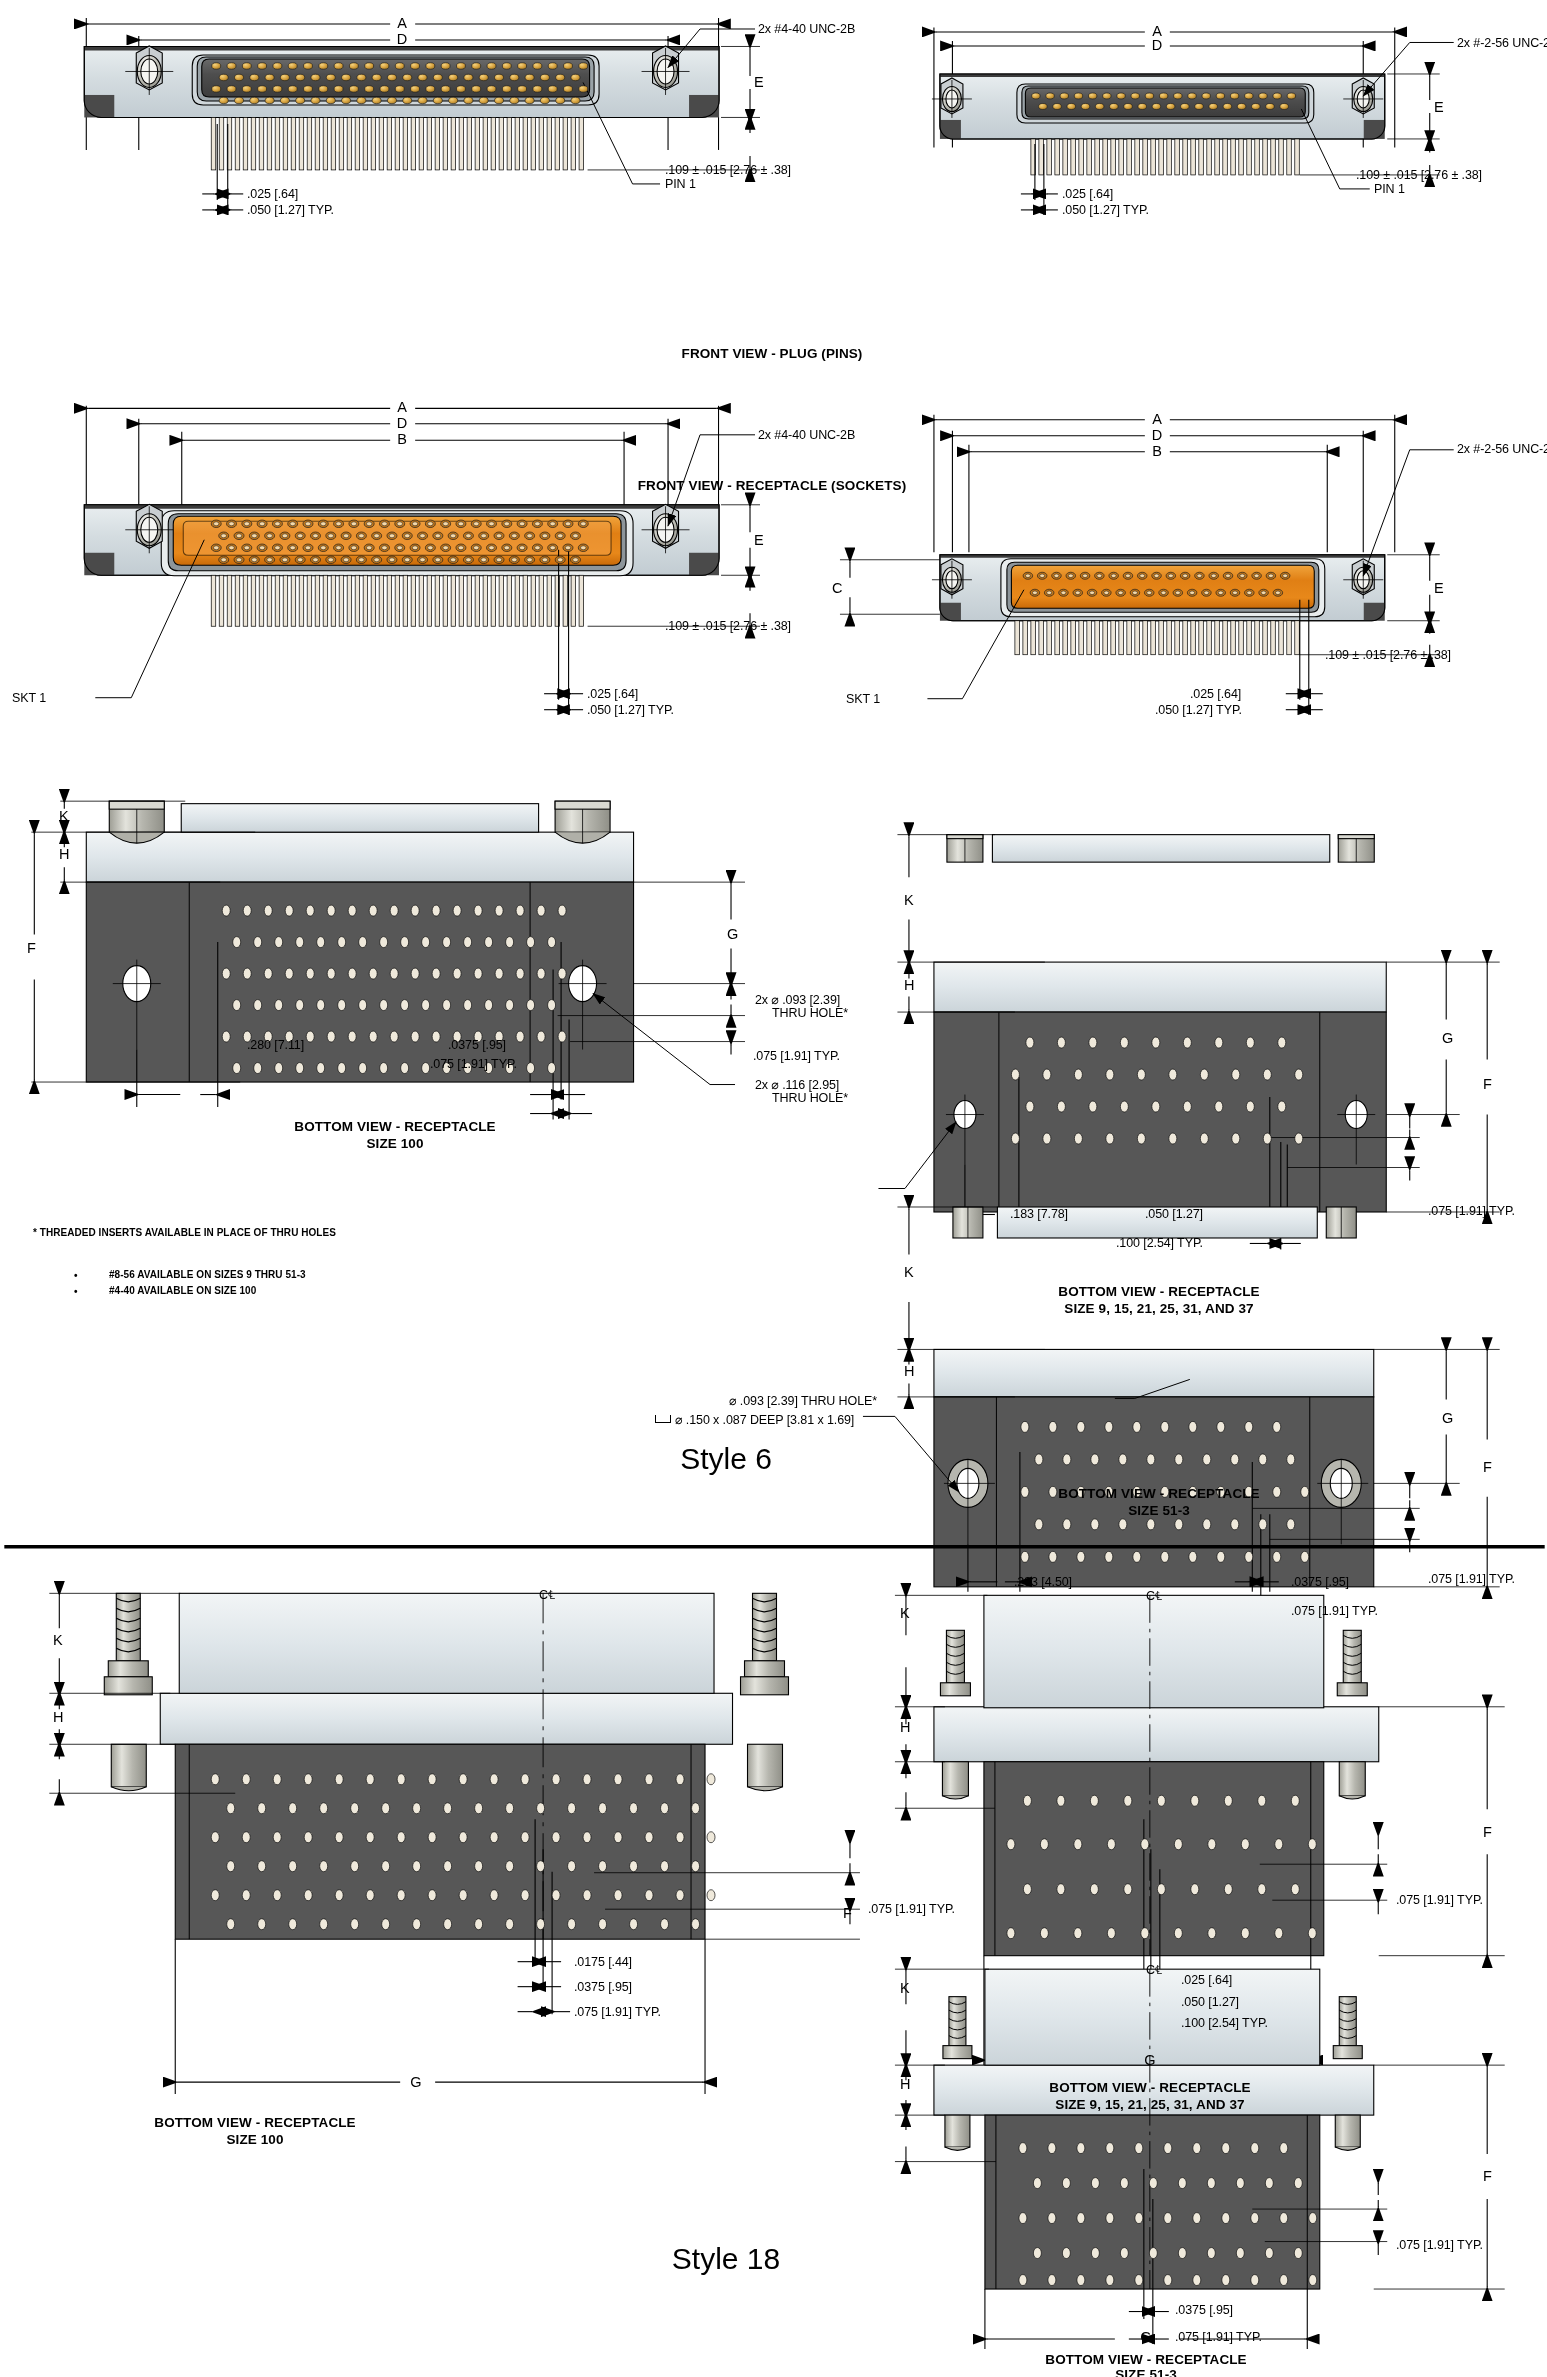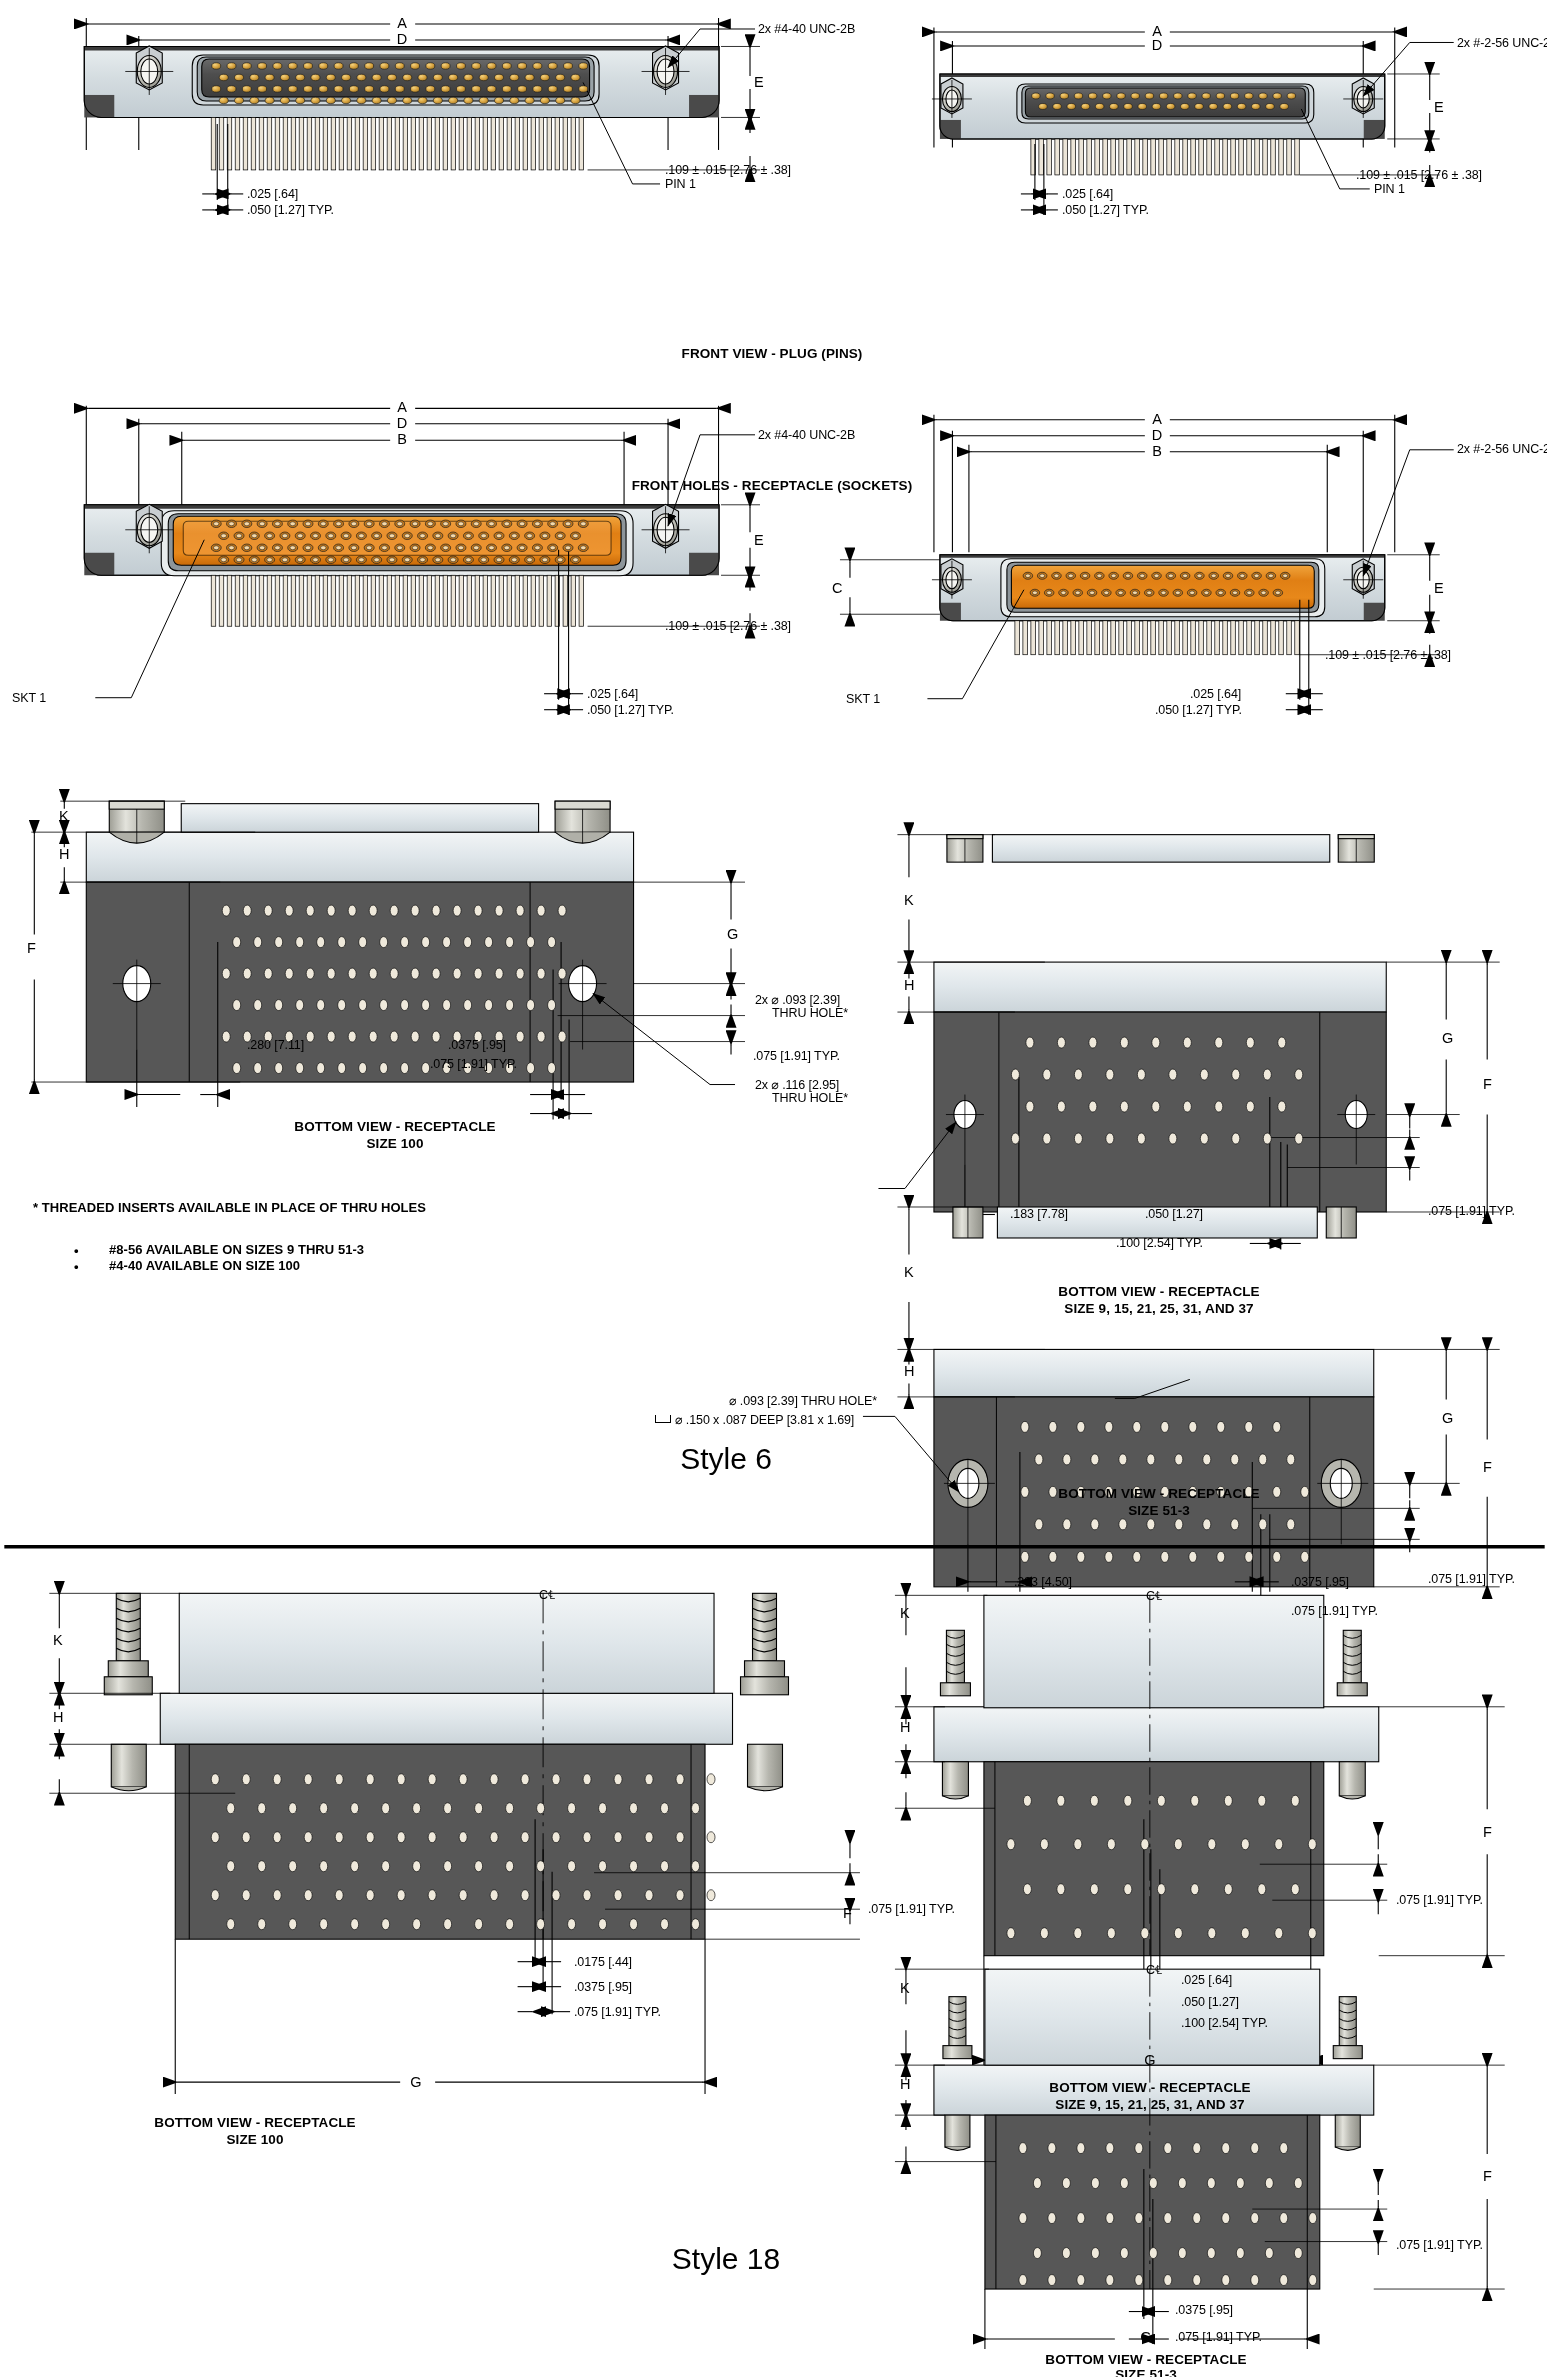--- a/index.html
+++ b/index.html
@@ -5,21 +5,21 @@
   html,body{margin:0;padding:0;background:#fff;}
   body{width:1548px;height:2377px;position:relative;
        font-family:"Liberation Sans", sans-serif; color:#000;}
   .sheet{position:absolute;inset:0;overflow:hidden;}
   svg{position:absolute;left:0;top:0;width:1548px;height:2377px;}
   .lbl{position:absolute;white-space:nowrap;font-family:"Liberation Sans",sans-serif;}
   .dim{font-size:12.5px;letter-spacing:-0.1px;}
   .dimL{font-size:14.5px;}
   .ttl{font-weight:bold;font-size:13.5px;letter-spacing:0.1px;}
   .style{font-size:30px;font-weight:400;}
-  .note{font-weight:bold;font-size:13px;letter-spacing:0.05px;}
+  .note{font-weight:bold;font-size:10px;letter-spacing:0.05px;margin-top:27px;}
   .ctr{transform:translateX(-50%);}
 </style>
 </head>
 <body>
 
 <div class="sheet">
 
 <svg viewBox="0 0 3096 4756" xmlns="http://www.w3.org/2000/svg">
   <defs>
     <marker id="ah" markerWidth="14" markerHeight="10" refX="13" refY="5" orient="auto">
@@ -1611,21 +1611,21 @@
 
 <span class="lbl dimL ctr" style="left:402px;top:399px">A</span>
 <span class="lbl dimL ctr" style="left:402px;top:415px">D</span>
 <span class="lbl dimL ctr" style="left:402px;top:431px">B</span>
 <span class="lbl dimL" style="left:754px;top:532px">E</span>
 <span class="lbl dim" style="left:758px;top:428px">2x  #4-40  UNC-2B</span>
 <span class="lbl dim" style="left:12px;top:691px">SKT 1</span>
 <span class="lbl dim" style="left:665px;top:619px">.109 ± .015 [2.76 ± .38]</span>
 <span class="lbl dim" style="left:587px;top:687px">.025 [.64]</span>
 <span class="lbl dim" style="left:587px;top:703px">.050 [1.27] TYP.</span>
-<span class="lbl ttl ctr" style="left:772px;top:478px">FRONT HOLES - RECEPTACLE (SOCKETS)</span>
+<span class="lbl ttl ctr" style="left:772px;top:478px">FRONT VIEW - RECEPTACLE (SOCKETS)</span>
 
 <span class="lbl dimL ctr" style="left:1157px;top:411px">A</span>
 <span class="lbl dimL ctr" style="left:1157px;top:427px">D</span>
 <span class="lbl dimL ctr" style="left:1157px;top:443px">B</span>
 <span class="lbl dimL" style="left:1434px;top:580px">E</span>
 <span class="lbl dimL" style="left:832px;top:580px">C</span>
 <span class="lbl dim" style="left:1457px;top:442px">2x  #-2-56  UNC-2B</span>
 <span class="lbl dim" style="left:846px;top:692px">SKT 1</span>
 <span class="lbl dim" style="left:1325px;top:648px">.109 ± .015 [2.76 ± .38]</span>
 <span class="lbl dim" style="left:1190px;top:687px">.025 [.64]</span>

